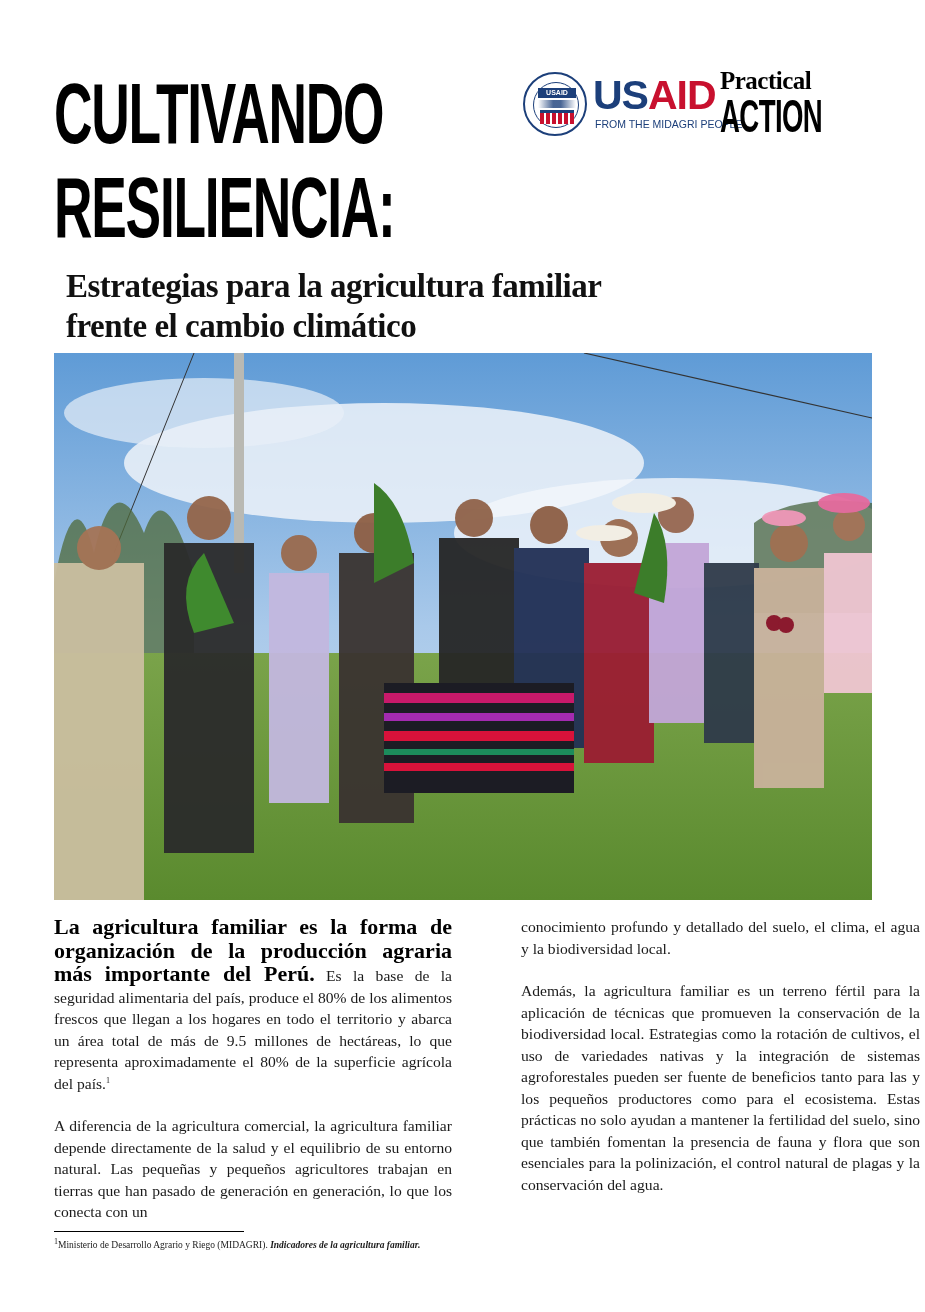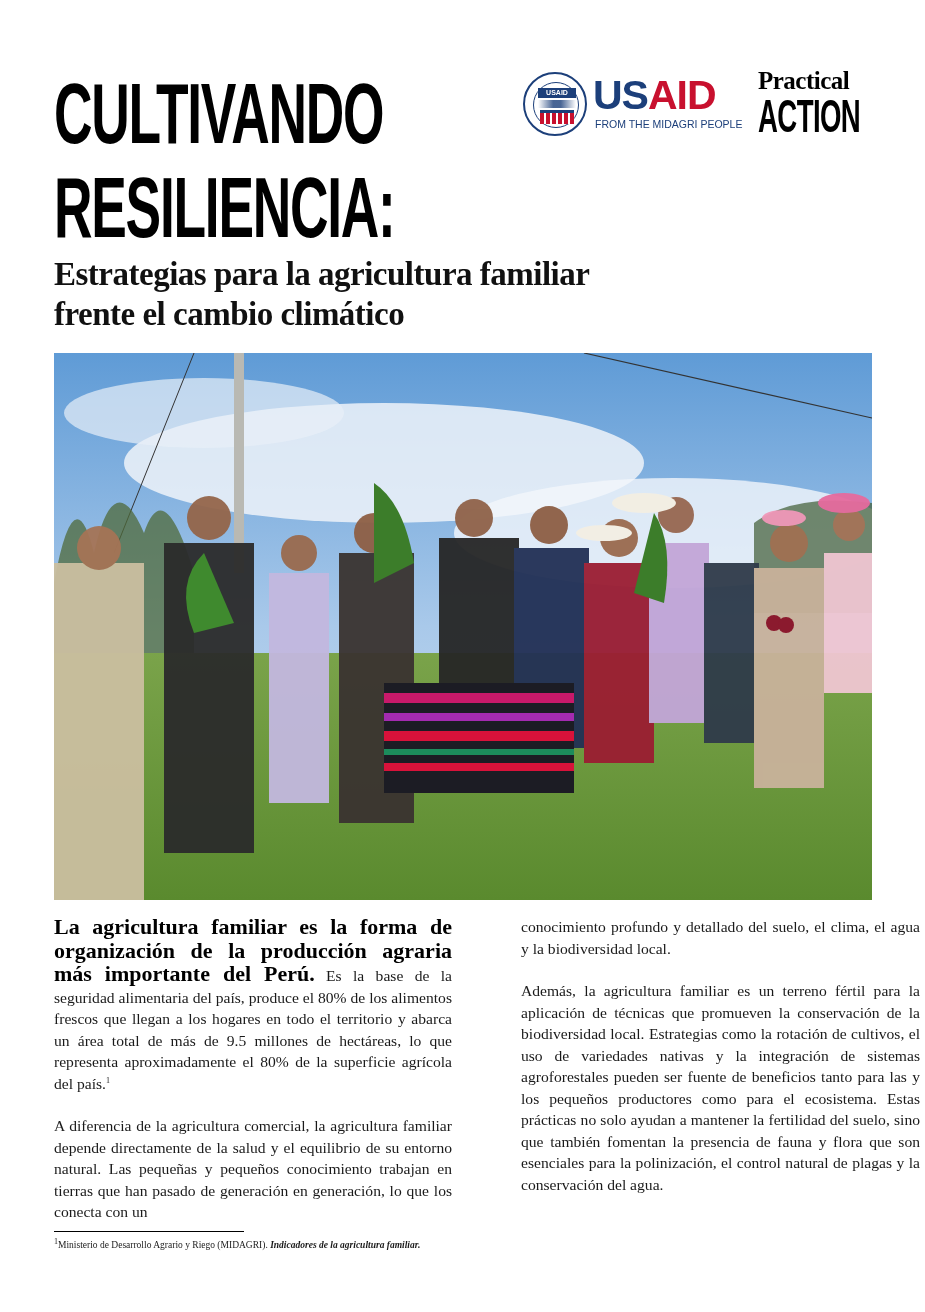--- a/index.html
+++ b/index.html
@@ -8,41 +8,41 @@
     .title {
       position: absolute; left: 54px; top: 66px; margin: 0;
       font-family: "Liberation Sans", sans-serif; font-weight: 700;
       font-size: 86px; line-height: 94px; letter-spacing: -2px;
       transform: scaleX(0.62); transform-origin: left top;
       color: #000; white-space: nowrap;
     }
     .title span { display: block; }
 
     .subtitle {
-      position: absolute; left: 54px; top: 254px; margin: 0;
+      position: absolute; left: 54px; top: 254px; margin: 12px;
       font-family: "Liberation Serif", serif; font-weight: 700;
       font-size: 33px; line-height: 40px; color: #111;
       letter-spacing: -0.5px;
     }
     .subtitle span { display: block; }
 
     
     .usaid { position: absolute; left: 523px; top: 72px; width: 215px; height: 66px; }
     .seal { position: absolute; left: 0; top: 0; width: 64px; height: 64px; border-radius: 50%; border: 2px solid #1c3f7a; box-sizing: border-box; background: #fff; }
     .seal-inner { position: absolute; left: 8px; top: 8px; width: 44px; height: 44px; border-radius: 50%; border: 1px solid #1c3f7a; }
     .seal-top { position: absolute; left: 13px; top: 14px; width: 38px; height: 10px; background: #1c3f7a; color: #fff; font: 700 7px "Liberation Sans", sans-serif; text-align: center; line-height: 10px; }
     .seal-hands { position: absolute; left: 13px; top: 26px; width: 38px; height: 8px; background: linear-gradient(90deg,#fff 0,#1c3f7a 40%,#1c3f7a 60%,#fff 100%); opacity: .8; }
     .seal-stripes { position: absolute; left: 15px; top: 36px; width: 34px; height: 14px; background: repeating-linear-gradient(90deg,#c8102e 0 4px,#fff 4px 6px); border-top: 3px solid #1c3f7a; box-sizing: border-box; }
     .usaid-word { position: absolute; left: 70px; top: 0; font: 700 41px "Liberation Sans", sans-serif; line-height: 46px; letter-spacing: -1px; }
     .usaid-word .us { color: #1c3f7a; }
     .usaid-word .aid { color: #c8102e; }
     .usaid-tag { position: absolute; left: 72px; top: 46px; font: 400 10.5px "Liberation Sans", sans-serif; color: #1c3f7a; letter-spacing: 0; white-space: nowrap; }
 
     
-    .pa { position: absolute; left: 758px; top: 68px; width: 112px; }
+    .pa { position: absolute; left: 720px; top: 68px; width: 112px; }
     .pa-top { font: 700 25px "Liberation Serif", serif; color: #000; line-height: 26px; letter-spacing: -0.5px; }
     .pa-bottom { font: 700 46px "Liberation Sans", sans-serif; color: #000; line-height: 44px; transform: scaleX(0.6); transform-origin: left top; letter-spacing: -1px; white-space: nowrap; }
 
     
     .photo { position: absolute; left: 54px; top: 353px; width: 818px; height: 547px; overflow: hidden; background: #7fb0dc; }
     .photo svg { display: block; }
 
     
     .col { position: absolute; top: 916px; width: 398px; font-size: 15.6px; line-height: 21.5px; text-align: justify; color: #1a1a1a; }
     .col.left { left: 54px; }
@@ -145,21 +145,21 @@
     <path d="M150 200 Q120 230 140 280 L180 270 Z" fill="#3f8a2e"></path>
     <path d="M320 130 Q350 150 360 210 L320 230 Z" fill="#3c7d2a"></path>
     <path d="M600 160 Q620 190 610 250 L580 240 Z" fill="#3c7d2a"></path>
     <circle cx="720" cy="270" r="8" fill="#8b1a2e"></circle>
     <circle cx="732" cy="272" r="8" fill="#8b1a2e"></circle>
   </svg>
 </div>
 
 <div class="col left">
   <p><span class="lead">La agricultura familiar es la forma de organización de la producción agraria más importante del Perú.</span><span> Es la base de la seguridad alimentaria del país, produce el 80% de los alimentos frescos que llegan a los hogares en todo el territorio y abarca un área total de más de 9.5 millones de hectáreas, lo que representa aproximadamente el 80% de la superficie agrícola del país.</span><sup>1</sup></p>
-  <p>A diferencia de la agricultura comercial, la agricultura familiar depende directamente de la salud y el equilibrio de su entorno natural. Las pequeñas y pequeños conocimiento trabajan en tierras que han pasado de generación en generación, lo que los conecta con un</p>
+  <p>A diferencia de la agricultura comercial, la agricultura familiar depende directamente de la salud y el equilibrio de su entorno natural. Las pequeñas y pequeños agricultores trabajan en tierras que han pasado de generación en generación, lo que los conecta con un</p>
 </div>
 
 <div class="col right">
   <p>conocimiento profundo y detallado del suelo, el clima, el agua y la biodiversidad local.</p>
   <p>Además, la agricultura familiar es un terreno fértil para la aplicación de técnicas que promueven la conservación de la biodiversidad local. Estrategias como la rotación de cultivos, el uso de variedades nativas y la integración de sistemas agroforestales pueden ser fuente de beneficios tanto para las y los pequeños productores como para el ecosistema. Estas prácticas no solo ayudan a mantener la fertilidad del suelo, sino que también fomentan la presencia de fauna y flora que son esenciales para la polinización, el control natural de plagas y la conservación del agua.</p>
 </div>
 
 <div class="fn-rule"></div>
 <div class="footnote"><sup>1</sup><span>Ministerio de Desarrollo Agrario y Riego (MIDAGRI). </span><em>Indicadores de la agricultura familiar.</em></div>
 

